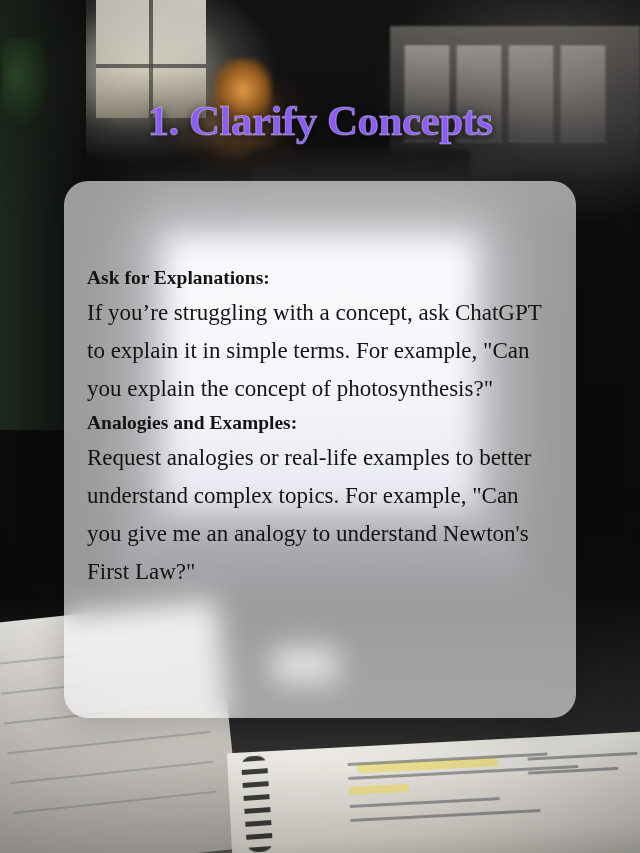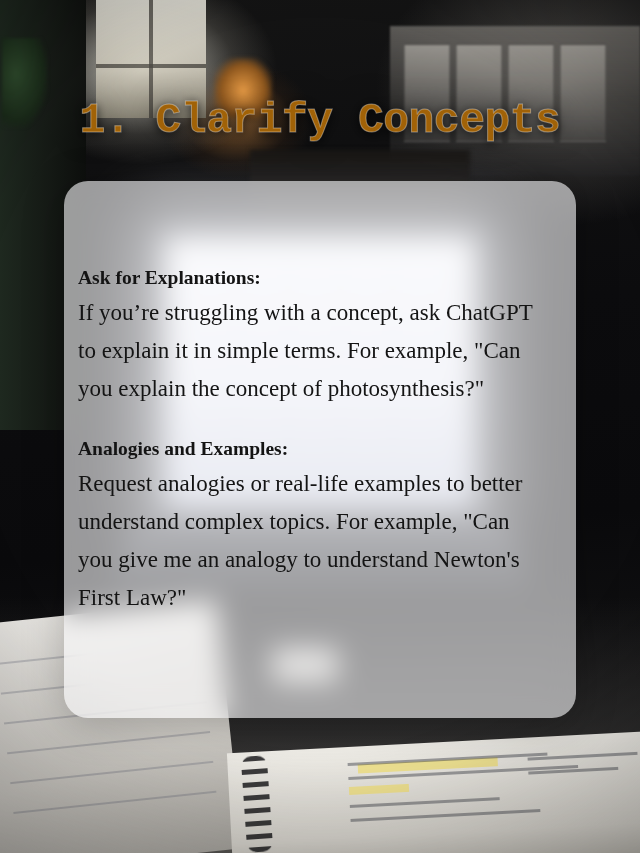--- a/index.html
+++ b/index.html
@@ -184,25 +184,25 @@
     background: radial-gradient(ellipse 120% 95% at 50% 45%, rgba(0,0,0,0) 45%, rgba(0,0,0,0.55) 100%);
     pointer-events: none;
   }
 
   
   .title {
     position: absolute;
     left: 0; right: 0;
     top: 96px;
     text-align: center;
-    font-family: Liberation Mono, monospace;
+    font-family: Liberation Serif, serif;
     font-weight: 700;
     font-size: 43px;
     letter-spacing: -0.5px;
-    color: #a16207;
+    color: #8b5cf6;
     text-shadow:
       0 2px 10px rgba(0,0,0,0.75),
       0 0 28px rgba(0,0,0,0.55);
     -webkit-text-stroke: 1px rgba(255,255,255,0.35);
   }
 
   
   .card {
     position: absolute;
     left: 64px;
@@ -210,26 +210,26 @@
     width: 512px;
     height: 537px;
     border-radius: 24px;
     background: rgba(250,250,252,0.60);
     backdrop-filter: blur(14px);
     -webkit-backdrop-filter: blur(14px);
     box-shadow: 0 6px 40px rgba(0,0,0,0.25);
     overflow: hidden;
   }
   .card-inner {
-    padding: 82px 30px 0 14px;
+    padding: 82px 30px 0 23px;
     color: #141414;
     font-size: 19.5px;
     line-height: 1.65;
   }
-  .block + .block { margin-top: 26px; }
+  .block + .block { }
   .block h3 {
     margin: 0 0 2px 0;
     font-size: 19.5px;
     font-weight: 700;
     line-height: 1.5;
   }
   .block p {
     margin: 0;
     font-size: 23px;
   }

